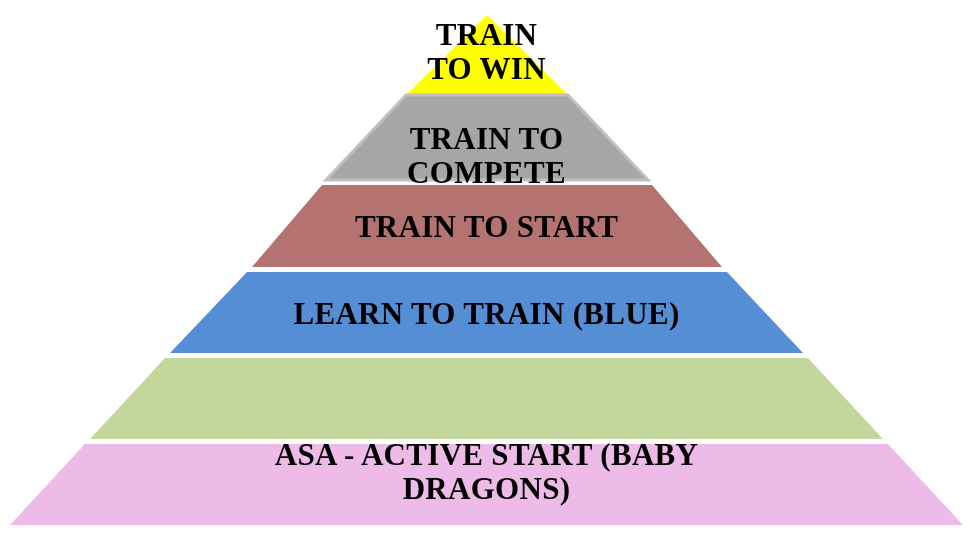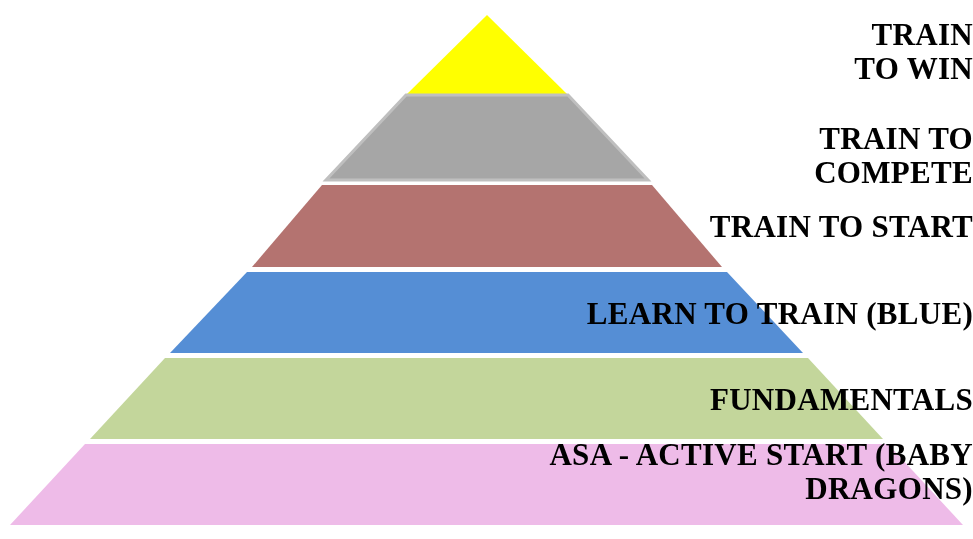--- a/index.html
+++ b/index.html
@@ -1,21 +1,21 @@
 <!DOCTYPE html>
 <html><head>
   <meta charset="utf-8">
   <style>
     html, body { margin: 0; padding: 0; background: #ffffff; }
     body { width: 973px; height: 539px; position: relative; overflow: hidden; }
     #pyramid { position: absolute; left: 0; top: 0; width: 973px; height: 539px; }
     .tier-label {
       position: absolute;
       left: 0; width: 973px;
-      text-align: right;
+      text-align: center;
       font-family: "Liberation Serif", "DejaVu Serif", serif;
       font-weight: bold;
       font-size: 31px;
       line-height: 34px;
       color: #000000;
       white-space: pre-line;
       letter-spacing: 0.3px;
     }
   </style>
 </head>
@@ -30,16 +30,15 @@
     <polygon points="165,358 808,358 883,439 90,439" fill="#C3D69B"></polygon>
     <polygon points="85,444 888,444 963,525 10,525" fill="#EEBBE8"></polygon>
   </svg>
 
   <div class="tier-label" style="top:18px;">TRAIN
 TO WIN</div>
   <div class="tier-label" style="top:122px;">TRAIN TO
 COMPETE</div>
   <div class="tier-label" style="top:210px;">TRAIN TO START</div>
   <div class="tier-label" style="top:297px;">LEARN TO TRAIN (BLUE)</div>
-  <div class="tier-label" style="top:383px;">FUNDAMENTALS</div>
   <div class="tier-label" style="top:438px;">ASA - ACTIVE START (BABY
 DRAGONS)</div>
 </div>
 
 </body></html>

